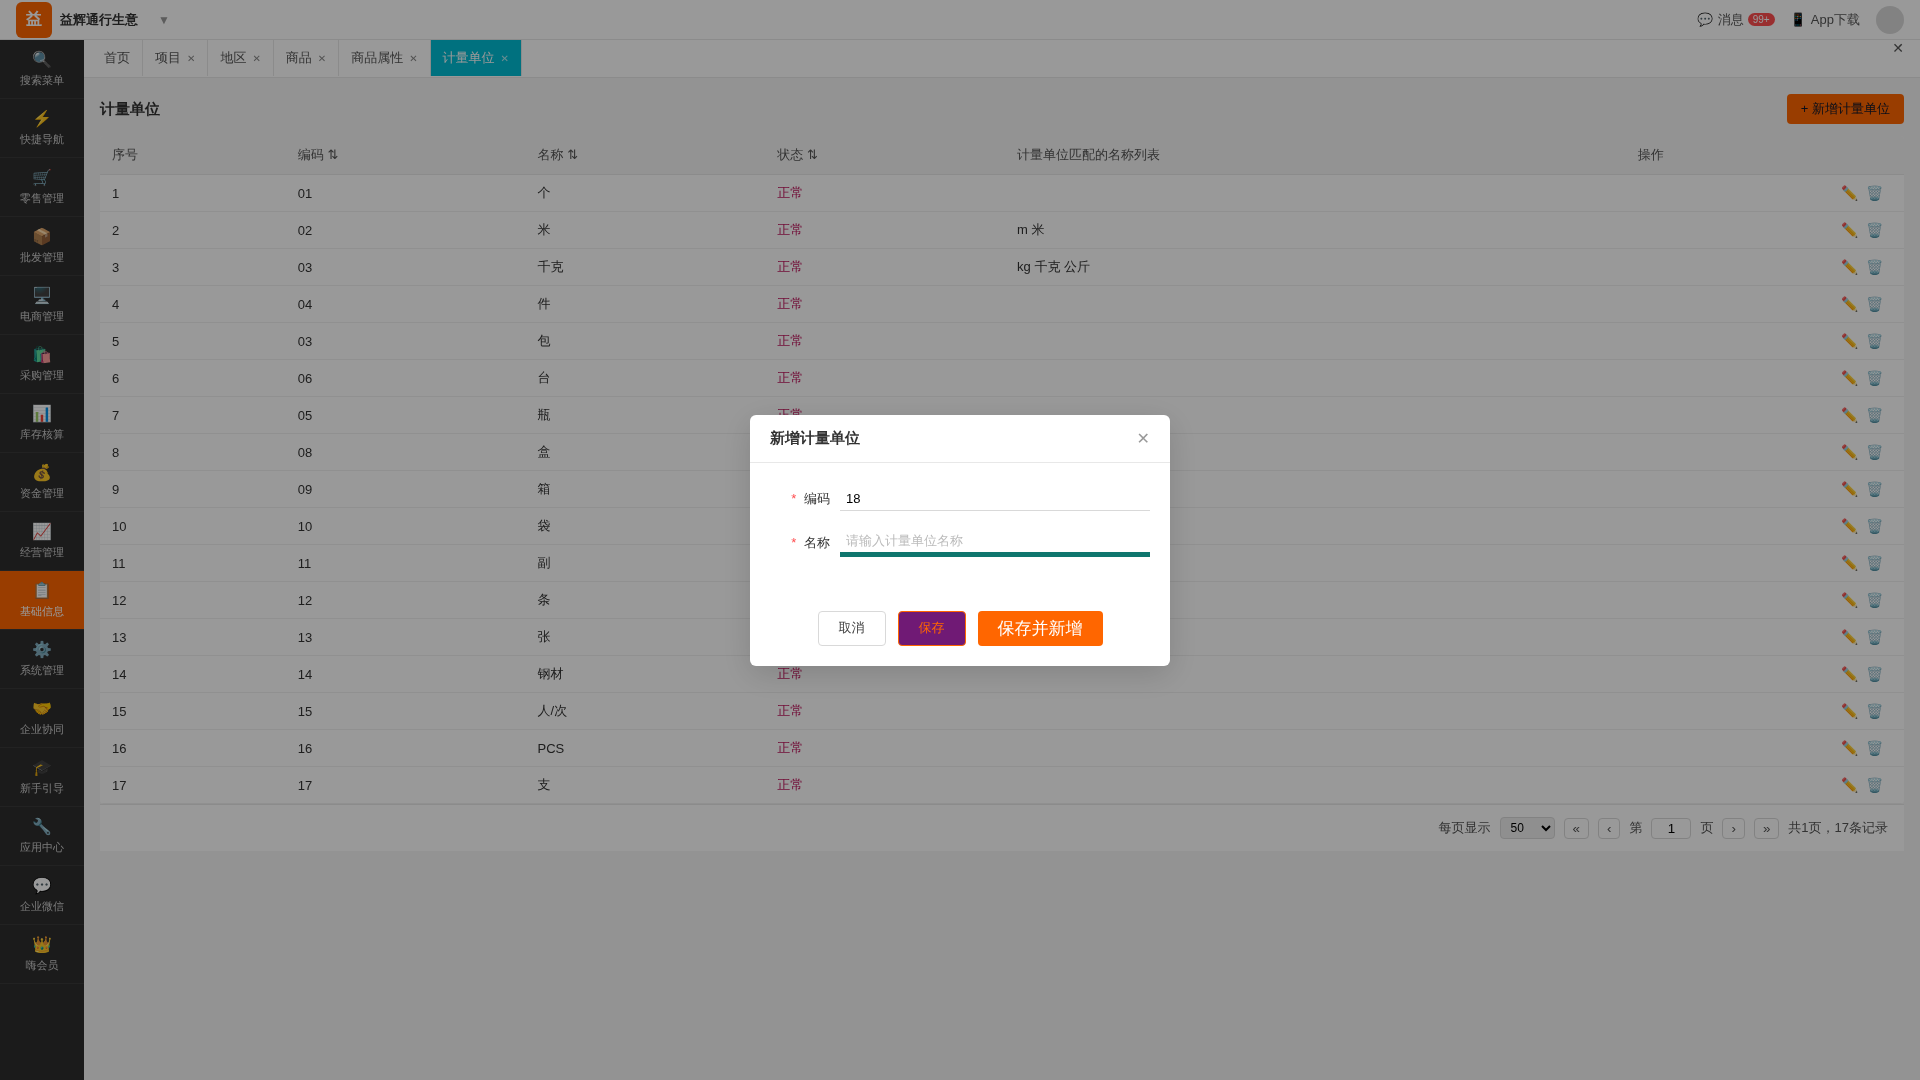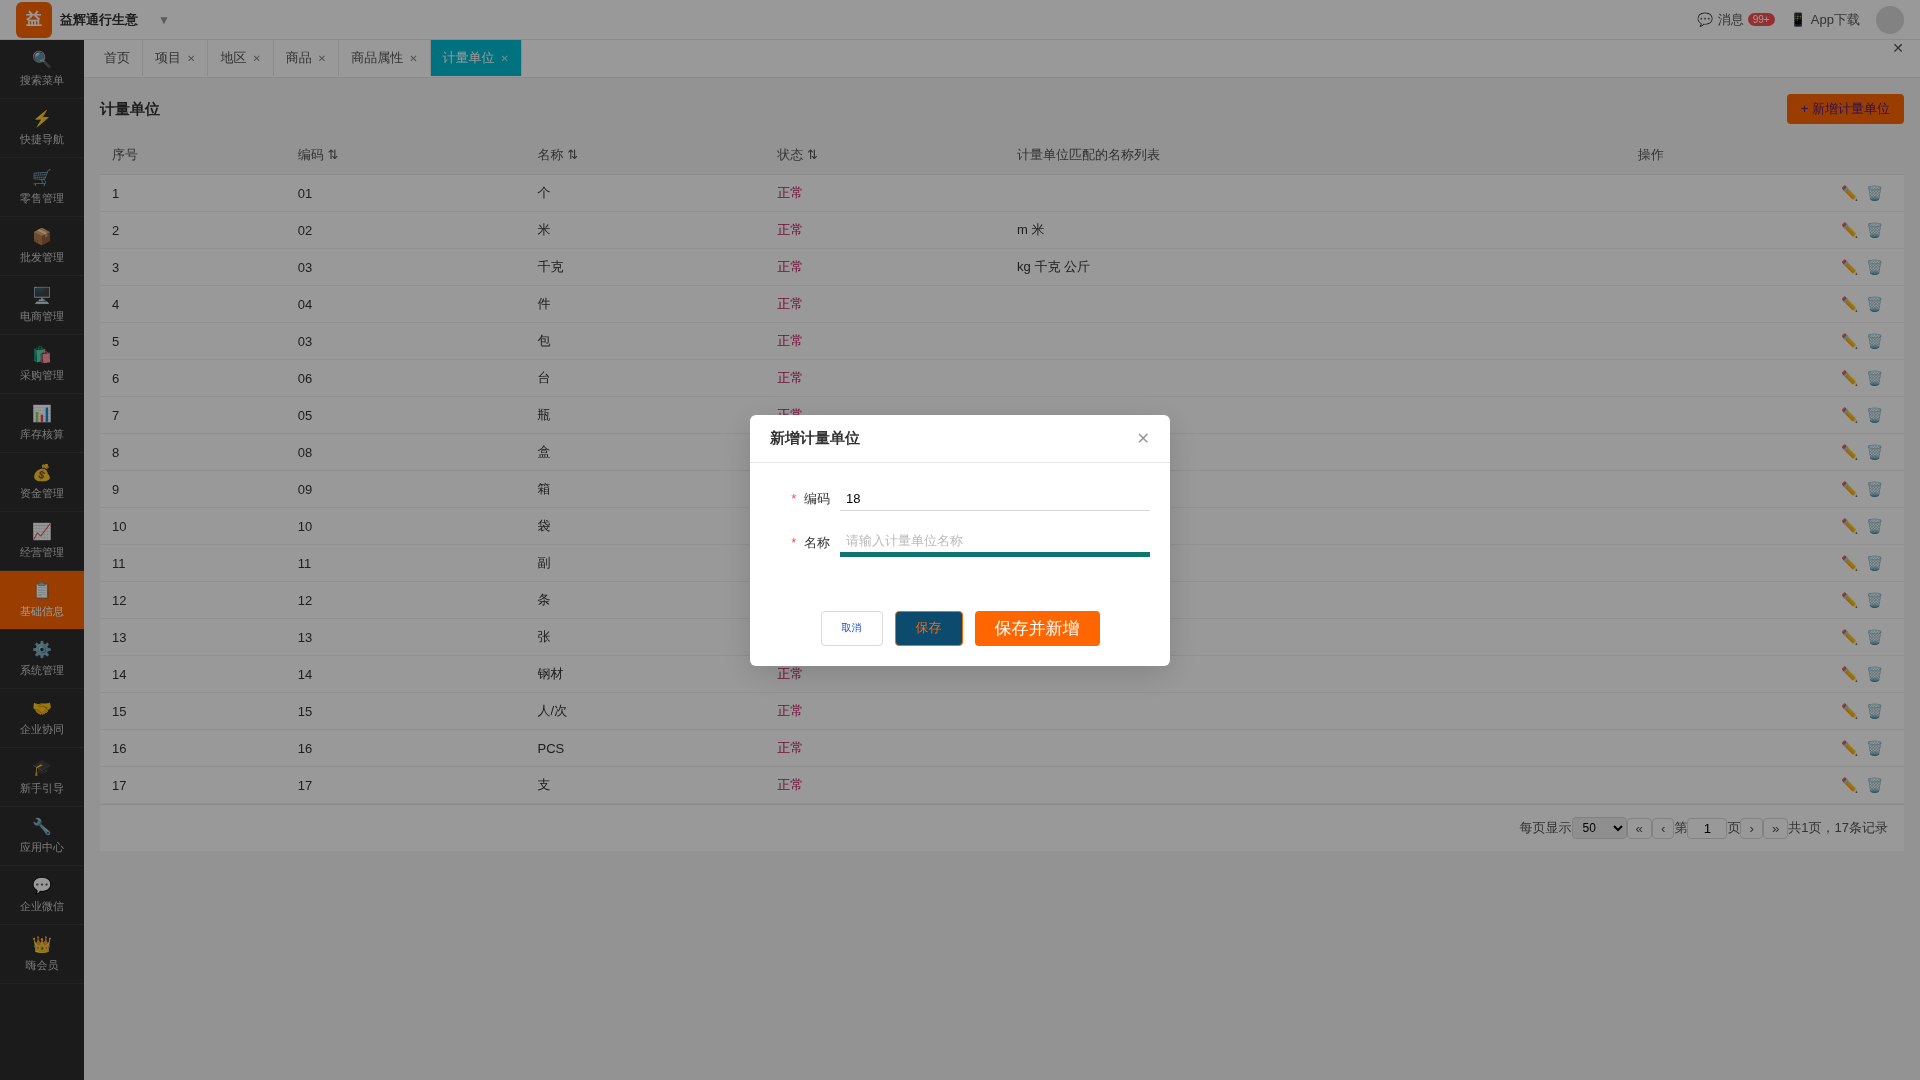--- a/index.html
+++ b/index.html
@@ -30,54 +30,54 @@
 
     
     .tab-item { display: flex; align-items: center; padding: 0 12px; height: 36px; cursor: pointer; font-size: 13px; color: #555; border-right: 1px solid #e8e8e8; gap: 6px; white-space: nowrap; }
     .tab-item.active { background: #00bcd4; color: #fff; }
     .tab-close { font-size: 10px; opacity: 0.7; cursor: pointer; }
     .tab-close-btn { margin-left: auto; margin-right: 8px; cursor: pointer; font-size: 14px; color: #555; }
 
     
     .page-header { display: flex; align-items: center; justify-content: space-between; margin-bottom: 12px; }
     .page-title { font-size: 15px; font-weight: bold; color: #333; }
-    .add-btn { background: #ff6600; color: #4c1d95; border: none; padding: 6px 14px; border-radius: 4px; cursor: pointer; font-size: 13px; }
+    .add-btn { background: #ff6600; color: #0f172a; border: none; padding: 6px 14px; border-radius: 4px; cursor: pointer; font-size: 13px; }
 
     
     .table-container { background: #fff; border-radius: 4px; overflow: hidden; }
     table { width: 100%; border-collapse: collapse; font-size: 13px; }
     thead tr { background: #f5f5f5; }
     th { padding: 10px 12px; text-align: left; color: #555; font-weight: normal; border-bottom: 1px solid #e8e8e8; white-space: nowrap; }
     td { padding: 9px 12px; border-bottom: 1px solid #f0f0f0; color: #333; }
     .status-normal { color: #be185d; }
     .action-icons { display: flex; gap: 8px; }
     .action-icon { color: #999; cursor: pointer; font-size: 14px; }
 
     
-    .pagination { display: flex; align-items: center; justify-content: flex-end; padding: 12px 16px; background: #fff; border-top: 1px solid #e8e8e8; gap: 0; font-size: 13px; color: #555; }
+    .pagination { display: flex; align-items: center; justify-content: flex-end; padding: 12px 16px; background: #fff; border-top: 1px solid #e8e8e8; gap: 9px; font-size: 13px; color: #555; }
     .page-select { border: 1px solid #d9d9d9; border-radius: 4px; padding: 2px 6px; font-size: 12px; }
     .page-btn { border: 1px solid #d9d9d9; background: #fff; border-radius: 4px; padding: 2px 8px; cursor: pointer; color: #555; }
     .page-input { border: 1px solid #d9d9d9; border-radius: 4px; width: 40px; text-align: center; padding: 2px 4px; }
 
     
     .modal-overlay { position: fixed; top: 0; left: 0; width: 100%; height: 100%; background: rgba(0,0,0,0.4); z-index: 1000; display: flex; align-items: center; justify-content: center; }
     .modal { background: #fff; border-radius: 6px; width: 420px; box-shadow: 0 8px 32px rgba(0,0,0,0.15); }
     .modal-header { display: flex; align-items: center; justify-content: space-between; padding: 14px 20px; border-bottom: 1px solid #e8e8e8; }
     .modal-title { font-size: 15px; font-weight: bold; color: #333; }
     .modal-close { cursor: pointer; color: #999; font-size: 16px; }
     .modal-body { padding: 24px 20px; }
     .form-row { display: flex; align-items: center; margin-bottom: 18px; }
     .form-label { width: 60px; text-align: right; margin-right: 10px; color: #333; font-size: 13px; }
     .required-star { color: #ff4d4f; margin-right: 4px; }
     .form-input { flex: 1; border: none; border-bottom: 1px solid #d9d9d9; padding: 4px 6px; font-size: 13px; outline: none; }
     .form-input.active-border { border-bottom: 5px solid #0f766e; }
     .form-input::placeholder { color: #bbb; }
     .modal-footer { display: flex; justify-content: center; gap: 12px; padding: 12px 20px 20px; }
-    .btn-cancel { border: 1px solid #d9d9d9; background: #fff; color: #1d4ed8; padding: 6px 20px; border-radius: 4px; cursor: pointer; font-size: 10px; }
-    .btn-save { border: 1px solid #ff6600; background: #0c4a6e; color: #ff6600; padding: 6px 20px; border-radius: 4px; cursor: pointer; font-size: 13px; }
+    .btn-cancel { border: 1px solid #d9d9d9; background: #fff; color: #404040; padding: 6px 20px; border-radius: 4px; cursor: pointer; font-size: 13px; }
+    .btn-save { border: 1px solid #ff6600; background: #701a75; color: #ff6600; padding: 6px 20px; border-radius: 4px; cursor: pointer; font-size: 13px; }
     .btn-save-new { background: #ff6600; color: #fff; border: none; padding: 6px 20px; border-radius: 4px; cursor: pointer; font-size: 17px; }
   </style>
 </head>
 <body>
 
 <div class="app-container">
 
   <div class="top-bar">
     <div class="logo-area">
       <div class="logo-icon">益</div>

